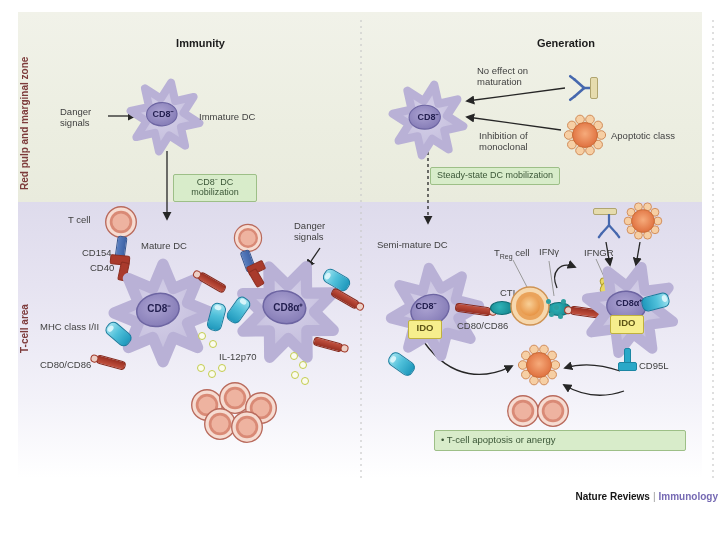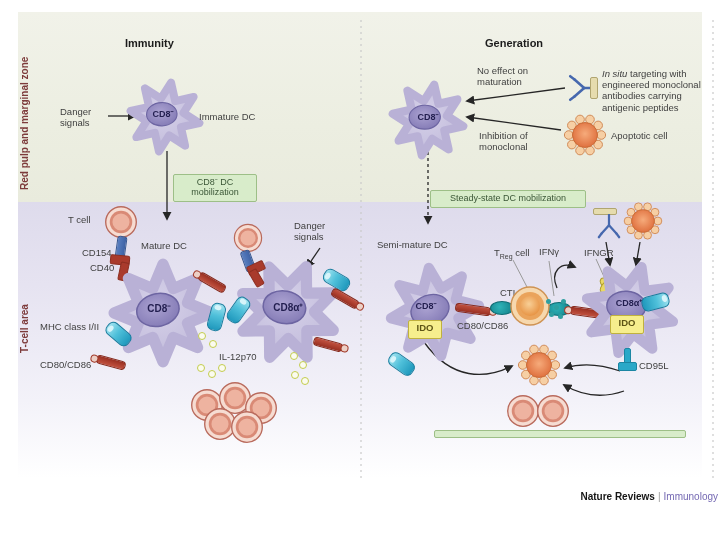--- a/index.html
+++ b/index.html
@@ -5,21 +5,21 @@
   html,body{margin:0;padding:0;}
   .page{position:relative;width:720px;height:540px;background:#ffffff;overflow:hidden;
         font-family:"Liberation Sans", sans-serif;color:#3e3e3e;}
   .abs{position:absolute;}
   .zone-top{left:18px;top:12px;width:684px;height:190px;
     background:linear-gradient(180deg,#f1f2e9 0%,#ecEEe1 60%,#e9ebdd 100%);}
   .zone-bottom{left:18px;top:202px;width:684px;height:276px;
     background:linear-gradient(180deg,#dedbec 0%,#e6e3f1 30%,#f3f2f9 72%,#ffffff 100%);}
   .vlabel{writing-mode:vertical-rl;transform:rotate(180deg);font-weight:bold;
     font-size:10px;color:#7d3b3b;display:flex;align-items:center;line-height:1;}
-  .hdr{font-size:11px;font-weight:bold;color:#1c1c1c;text-align:left;}
+  .hdr{font-size:11px;font-weight:bold;color:#1c1c1c;text-align:right;}
   .lbl{font-size:9.5px;line-height:1.18;color:#3f3f3f;}
   .nuc{font-size:9px;font-weight:bold;color:#221e4f;text-align:center;line-height:1;}
   .gbox{background:#d8ecca;border:1px solid #9dbf87;border-radius:2px;color:#3a5636;
     font-size:9px;text-align:center;line-height:1.1;padding:3px 4px;box-sizing:border-box;}
   .obox{background:#d8ecca;border:1px solid #9dbf87;border-radius:2px;color:#3a5636;
     font-size:9.5px;line-height:1.35;padding:3px 6px;box-sizing:border-box;}
   .obox ul{margin:0;padding:0;list-style:none;}
   .obox li::before{content:"• ";}
   .ido{background:#f6ee8d;border:1.5px solid #c0b13e;border-radius:2px;color:#5d5415;
     font-size:9.5px;font-weight:bold;text-align:center;line-height:14px;}
@@ -37,21 +37,21 @@
   .teal{background:radial-gradient(circle at 40% 40%,#2fb3b8,#0f7b84);border:1px solid #0c6a72;
     border-radius:50%;}
   .dotyel{width:6px;height:6px;border-radius:50%;border:1.5px solid #c3cc4e;background:#fbfbef;}
   .dotteal{width:5px;height:5px;border-radius:50%;background:#2f9fa0;}
   .ifngr-lobe{width:19px;height:9px;border-radius:50%;background:#ead964;border:1px solid #ac9b2e;}
   .bar-beige{background:#e6dcae;border:1px solid #b0a570;border-radius:2px;}
   .cd95{background:#2aa8c8;border:1px solid #1b86a3;border-radius:2px;}
   .footer{font-size:10px;text-align:right;}
   .footer .b{font-weight:bold;color:#161616;}
   .footer .s{color:#9a9a9a;padding:0 3px;}
-  .footer .j{color:#7569b3;}
+  .footer .j{color:#7569b3;font-weight:bold;}
   i.insitu{font-style:italic;}
   sub.reg{font-size:7px;}
 </style>
 </head>
 <body>
 
 <div class="page">
 
   <div class="abs zone-top"></div>
   <div class="abs zone-bottom"></div>
@@ -238,28 +238,27 @@
     </svg>
   <div class="abs nuc" style="left:402px;top:113px;width:52px">CD8⁻</div>
 
   <div class="abs lbl" style="left:477px;top:65px;width:64px">No effect on maturation</div>
   <div class="abs lbl" style="left:479px;top:130px;width:64px">Inhibition of monoclonal</div>
 
   <svg class="abs" width="30" height="30" viewBox="-14 -14 28 28" style="left:567px;top:73px;transform:rotate(-90deg)">
       <use href="#antibody"></use>
     </svg>
   <div class="abs bar-beige" style="left:590px;top:77px;width:6px;height:20px"></div>
-  <div class="abs lbl" style="left:602px;top:68px;width:118px"><i class="insitu">In situ</i><span> targeting with engineered monoclonal antibodies carrying antigenic peptides</span></div>
 
   <svg class="abs" width="46" height="46" viewBox="-24 -24 48 48" style="left:562px;top:112px">
       <use href="#apop"></use>
     </svg>
-  <div class="abs lbl" style="left:611px;top:130px">Apoptotic cell</div>
-
-  <div class="abs gbox" style="left:430px;top:190px;width:156px">Steady-state DC mobilization</div>
+  <div class="abs lbl" style="left:611px;top:130px">Apoptotic class</div>
+
+  <div class="abs gbox" style="left:430px;top:167px;width:130px">Steady-state DC mobilization</div>
 
   <div class="abs lbl" style="left:377px;top:239px">Semi-mature DC</div>
 
   <svg class="abs" width="102" height="102" viewBox="-55 -55 110 110" style="left:384px;top:261px">
       <use href="#dc" transform="rotate(-8)"></use>
     </svg>
   <div class="abs nuc" style="left:400px;top:302px;width:52px">CD8⁻</div>
   <div class="abs ido" style="left:408px;top:320px;width:32px;height:17px">IDO</div>
   <div class="abs cyl" style="left:394px;top:350px;transform:rotate(-55deg)"></div>
   <div class="abs rodred" style="left:455px;top:305px;width:34px;transform:rotate(8deg)"></div>
@@ -313,20 +312,21 @@
 
   <svg class="abs" width="36" height="36" viewBox="-20 -20 40 40" style="left:505px;top:393px">
       <use href="#tcell"></use>
     </svg>
   <svg class="abs" width="36" height="36" viewBox="-20 -20 40 40" style="left:535px;top:393px">
       <use href="#tcell"></use>
     </svg>
 
   <div class="abs obox" style="left:434px;top:430px;width:252px">
     <ul>
+      <li>T-cell apoptosis or anergy</li>
     </ul>
   </div>
 
   <div class="abs footer" style="left:500px;top:491px;width:218px">
     <span class="b">Nature Reviews</span><span class="s">|</span><span class="j">Immunology</span>
   </div>
 
 </div>
 
 </body></html>

